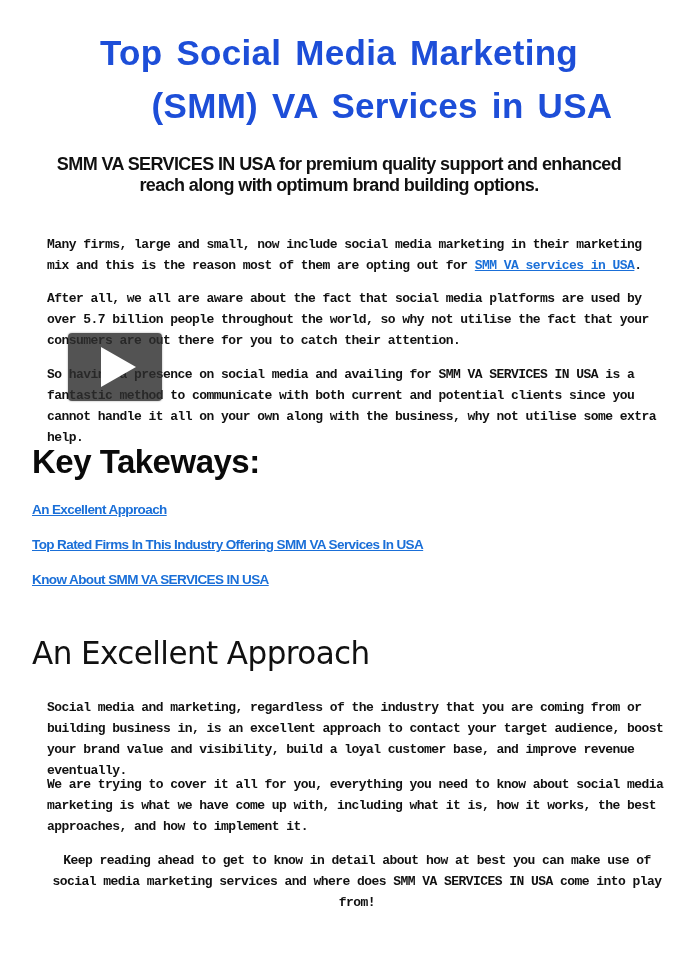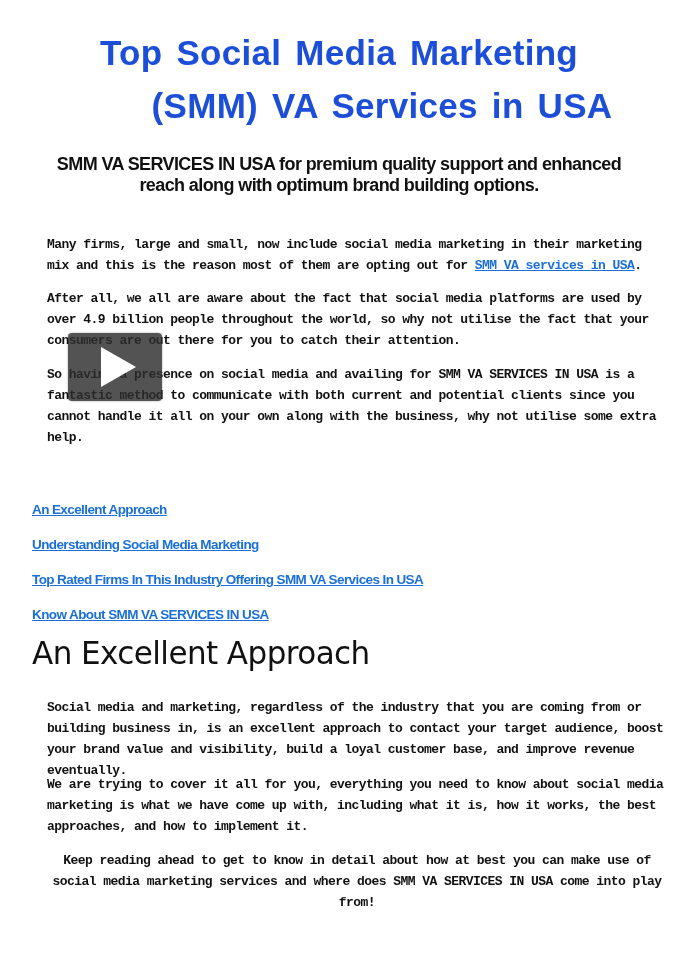--- a/index.html
+++ b/index.html
@@ -134,28 +134,28 @@
 
 <div class="page">
 
   <h1 class="title l1">Top Social Media Marketing</h1>
   <h1 class="title l2">(SMM) VA Services in USA</h1>
 
   <p class="subtitle">SMM VA SERVICES IN USA for premium quality support and enhanced reach along with optimum brand building options.</p>
 
   <p class="para p1"><span>Many firms, large and small, now include social media marketing in their marketing mix and this is the reason most of them are opting out for </span><a class="link" href="#">SMM VA services in USA</a><span>.</span></p>
 
-  <p class="para p2">After all, we all are aware about the fact that social media platforms are used by over 4.9 billion people throughout the world, so why not utilise the fact that your consumers are out there for you to catch their attention.</p>
+  <p class="para p2">After all, we all are aware about the fact that social media platforms are used by over 5.7 billion people throughout the world, so why not utilise the fact that your consumers are out there for you to catch their attention.</p>
 
   <p class="para p3">So having a presence on social media and availing for SMM VA SERVICES IN USA is a fantastic method to communicate with both current and potential clients since you cannot handle it all on your own along with the business, why not utilise some extra help.</p>
 
+  <h2 class="key-heading">Key Takeways:</h2>
 
   <ul class="toc">
     <li><a class="link" href="#">An Excellent Approach</a></li>
-    <li><a class="link" href="#">Understanding Social Media Marketing</a></li>
     <li><a class="link" href="#">Top Rated Firms In This Industry Offering SMM VA Services In USA</a></li>
     <li><a class="link" href="#">Know About SMM VA SERVICES IN USA</a></li>
   </ul>
 
   <h2 class="section-heading">An Excellent Approach</h2>
 
   <p class="para p4">Social media and marketing, regardless of the industry that you are coming from or building business in, is an excellent approach to contact your target audience, boost your brand value and visibility, build a loyal customer base, and improve revenue eventually.</p>
   <p class="para p5">We are trying to cover it all for you, everything you need to know about social media marketing is what we have come up with, including what it is, how it works, the best approaches, and how to implement it.</p>
   <p class="para p6">Keep reading ahead to get to know in detail about how at best you can make use of social media marketing services and where does SMM VA SERVICES IN USA come into play from!</p>
 

